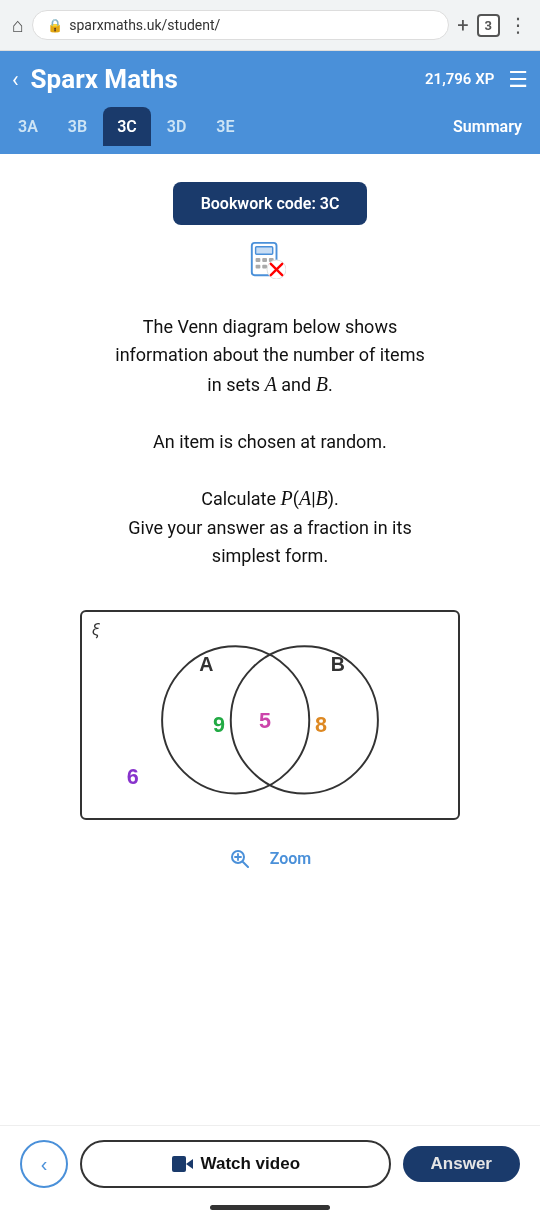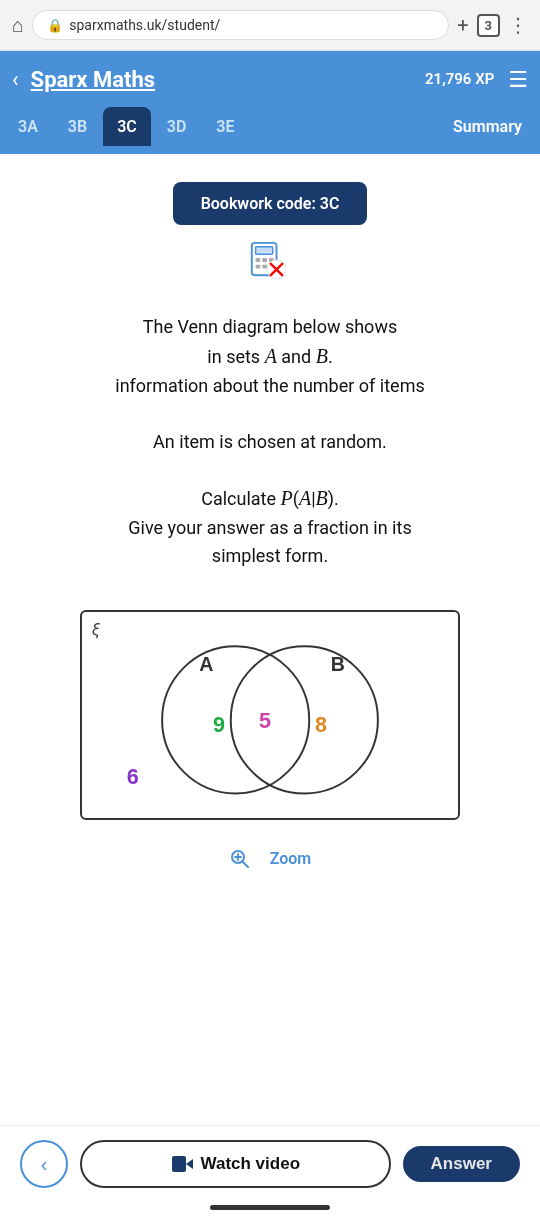--- a/index.html
+++ b/index.html
@@ -58,24 +58,23 @@
       height: 56px;
     }
     .header-back-btn {
       color: #fff;
       font-size: 22px;
       margin-right: 12px;
       cursor: pointer;
     }
     .header-title {
       color: #fff;
-      font-size: 22px;
+      font-size: 26px;
       font-weight: bold;
       flex: 1;
-      text-decoration: underline;
     }
     .header-xp {
       color: #fff;
       font-size: 15px;
       font-weight: 600;
       margin-right: 14px;
     }
     .header-menu-btn {
       color: #fff;
       font-size: 22px;
@@ -305,22 +304,22 @@
 
         <circle cx="30" cy="30" r="10" fill="#fff" stroke="#ddd" stroke-width="1"></circle>
         <line x1="24" y1="24" x2="36" y2="36" stroke="red" stroke-width="2.5" stroke-linecap="round"></line>
         <line x1="36" y1="24" x2="24" y2="36" stroke="red" stroke-width="2.5" stroke-linecap="round"></line>
       </svg>
     </div>
   </div>
 
   <div class="question-text">
     <p>The Venn diagram below shows</p>
+    <p>information about the number of items</p>
     <p>in sets <span class="math-styled">A</span> and <span class="math-styled">B</span>.</p>
-    <p>information about the number of items</p>
     <br>
     <p>An item is chosen at random.</p>
     <br>
     <p>Calculate <em style="font-family:'Times New Roman',serif; font-size:20px;">P</em>(<em style="font-family:'Times New Roman',serif; font-size:20px;">A</em>|<em style="font-family:'Times New Roman',serif; font-size:20px;">B</em>).</p>
     <p>Give your answer as a fraction in its</p>
     <p>simplest form.</p>
   </div>
 
   <div style="display:flex; justify-content:center;">
     <div class="venn-container">

